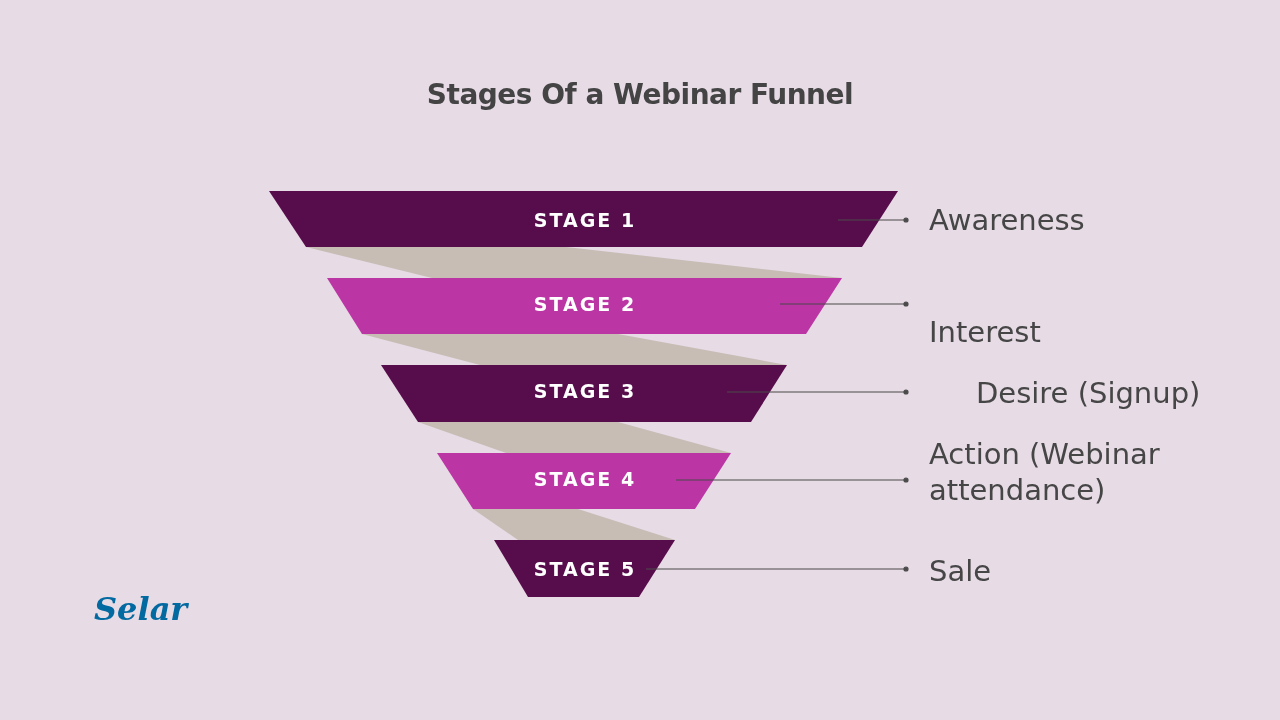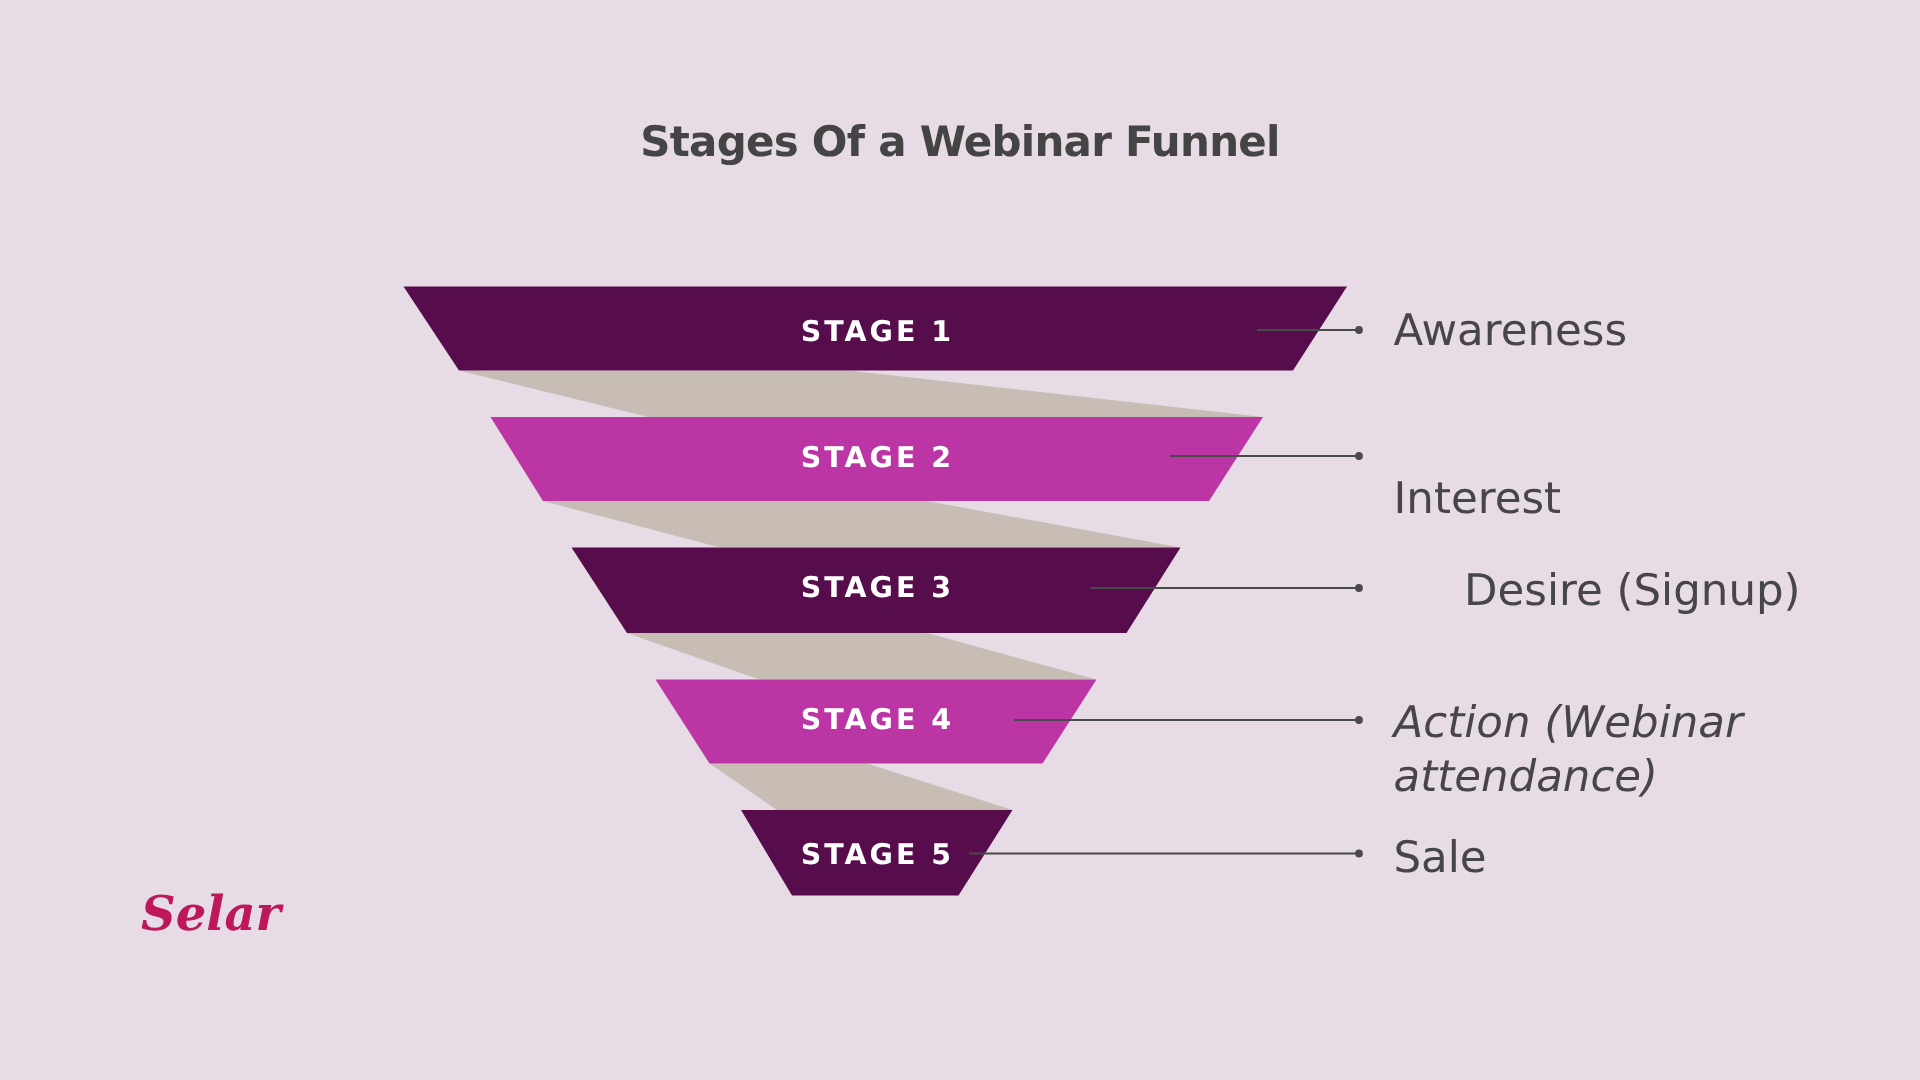--- a/index.html
+++ b/index.html
@@ -1,21 +1,21 @@
 <!DOCTYPE html>
 <html><head>
 <meta charset="utf-8">
 <style>
   html, body { margin:0; padding:0; }
   body { width:1280px; height:720px; background:#e7dbe5; position:relative; overflow:hidden; font-family:"Liberation Sans", sans-serif; }
   .title { position:absolute; left:0; width:1280px; top:78px; text-align:center; font-size:28px; font-weight:bold; color:#444444; font-family:"DejaVu Sans", sans-serif; letter-spacing:-0.5px; }
   svg.funnel { position:absolute; left:0; top:0; }
   .stage-label { font-family:"DejaVu Sans", sans-serif; font-weight:bold; font-size:19px; fill:#ffffff; letter-spacing:2px; }
   .desc { position:absolute; left:929px; font-size:29px; color:#464646; font-family:"DejaVu Sans", sans-serif; line-height:36px; }
-  .logo { position:absolute; left:94px; top:590px; font-family:"DejaVu Serif", serif; font-style:italic; font-weight:bold; font-size:32px; color:#be185d; }
+  .logo { position:absolute; left:94px; top:590px; font-family:"DejaVu Serif", serif; font-style:italic; font-weight:bold; font-size:32px; color:#0369a1; }
 </style>
 </head>
 <body>
 
 <div class="title">Stages Of a Webinar Funnel</div>
 
 <svg class="funnel" width="1280" height="720" viewBox="0 0 1280 720">
 
   <polygon points="306,247 566,247 842,278 432,278" fill="#c7bdb5"></polygon>
   <polygon points="362,334 618,334 787,365 480,365" fill="#c7bdb5"></polygon>
@@ -44,16 +44,16 @@
   <text class="stage-label" x="585" y="227" text-anchor="middle">STAGE 1</text>
   <text class="stage-label" x="585" y="311" text-anchor="middle">STAGE 2</text>
   <text class="stage-label" x="585" y="398" text-anchor="middle">STAGE 3</text>
   <text class="stage-label" x="585" y="486" text-anchor="middle">STAGE 4</text>
   <text class="stage-label" x="585" y="576" text-anchor="middle">STAGE 5</text>
 </svg>
 
 <div class="desc" style="top:202px;">Awareness</div>
 <div class="desc" style="top:287px;margin-top:27px;">Interest</div>
 <div class="desc" style="top:375px;margin-left:47px;">Desire (Signup)</div>
-<div class="desc" style="top:463px; width:250px;font-style:italic;">Action (Webinar attendance)</div>
+<div class="desc" style="top:436px; width:250px;">Action (Webinar attendance)</div>
 <div class="desc" style="top:553px;">Sale</div>
 
 <div class="logo">Selar</div>
 
 </body></html>

